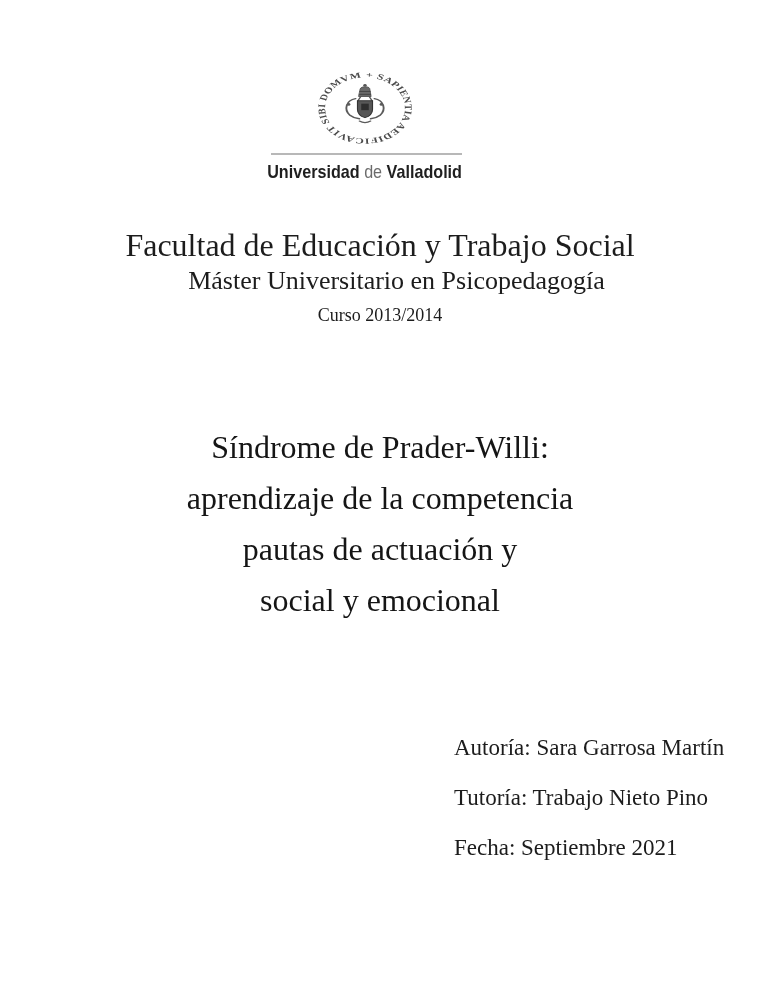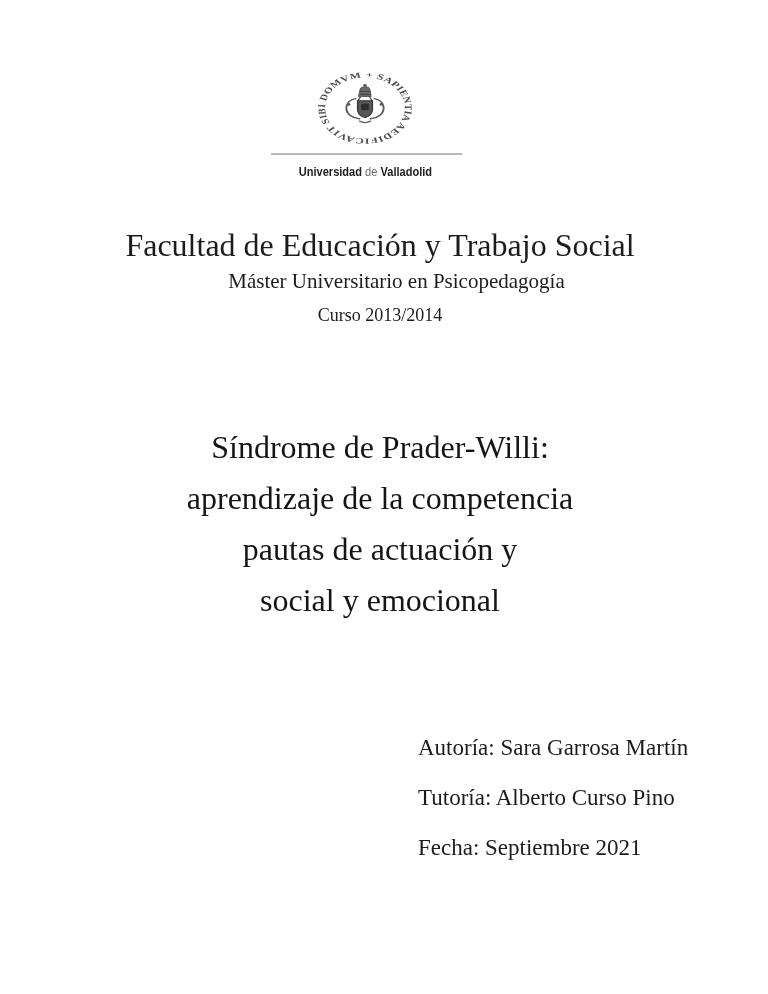--- a/index.html
+++ b/index.html
@@ -20,48 +20,48 @@
     width: 94px; height: 72px;
   }
   .logo-rule {
     position: absolute; left: 271px; top: 153px;
     width: 191px; height: 2px; background: #b8b8b8;
   }
   .wordmark {
     position: absolute; left: 247px; top: 159px; width: 236px;
     text-align: center; white-space: nowrap;
     font-family: "Liberation Sans", "DejaVu Sans", sans-serif;
-    font-size: 13px; line-height: 26px; color: #1f1f1f;
+    font-size: 19px; line-height: 26px; color: #1f1f1f;
   }
   .wordmark .condense { display: inline-block; transform: scaleX(0.85); transform-origin: 50% 50%; }
   .wordmark .bold { font-weight: bold; }
   .wordmark .mid  { font-weight: normal; color: #6b6b6b; }
 
   
   .faculty-block {
     position: absolute; left: 0; top: 226px; width: 760px;
     text-align: center;
   }
   .faculty-line1 { font-size: 32px; line-height: 38px; font-weight: normal; }
-  .faculty-line2 { font-size: 21px; line-height: 34px; padding-left: 33px; }
+  .faculty-line2 { font-size: 26px; line-height: 34px; padding-left: 33px; }
   .faculty-line3 { font-size: 18px; line-height: 34px; }
 
   
   .doc-title {
     position: absolute; left: 0; top: 422px; width: 760px;
     text-align: center; font-size: 32px; line-height: 51px;
     color: #151515;
   }
 
   
   .credits {
     position: absolute; left: 418px; top: 735px;
     font-size: 23px; line-height: 26px; color: #1c1c1c;
   }
-  .credit-line { margin-bottom: 24px; white-space: nowrap; }
+  .credit-line { margin-bottom: 24px; white-space: nowrap; margin-left: 36px; }
 </style>
 </head>
 <body>
 
 <div class="page">
 
   <svg class="seal" viewBox="0 0 100 100" preserveAspectRatio="none" xmlns="http://www.w3.org/2000/svg">
     <defs>
       <path id="sealCircle" d="M 50,7.5 A 42.5,42.5 0 1 1 49.97,7.5" fill="none"></path>
     </defs>
@@ -109,17 +109,17 @@
 
   <div class="doc-title">
     <div>Síndrome de Prader-Willi:</div>
     <div>aprendizaje de la competencia</div>
     <div>pautas de actuación y</div>
     <div>social y emocional</div>
   </div>
 
   <div class="credits">
     <div class="credit-line">Autoría: Sara Garrosa Martín</div>
-    <div class="credit-line">Tutoría: Alberto Curso Pino</div>
+    <div class="credit-line">Tutoría: Trabajo Nieto Pino</div>
     <div class="credit-line">Fecha: Septiembre 2021</div>
   </div>
 
 </div>
 
 </body></html>

